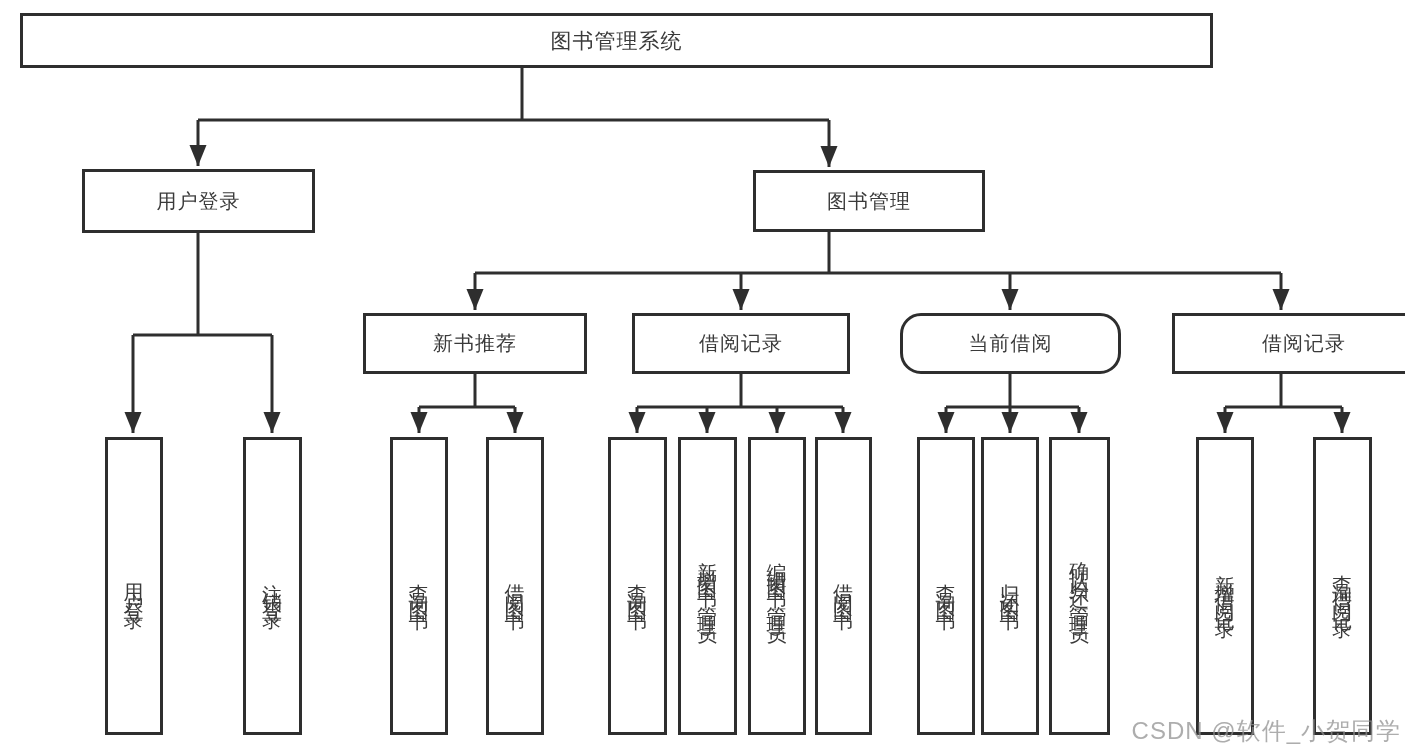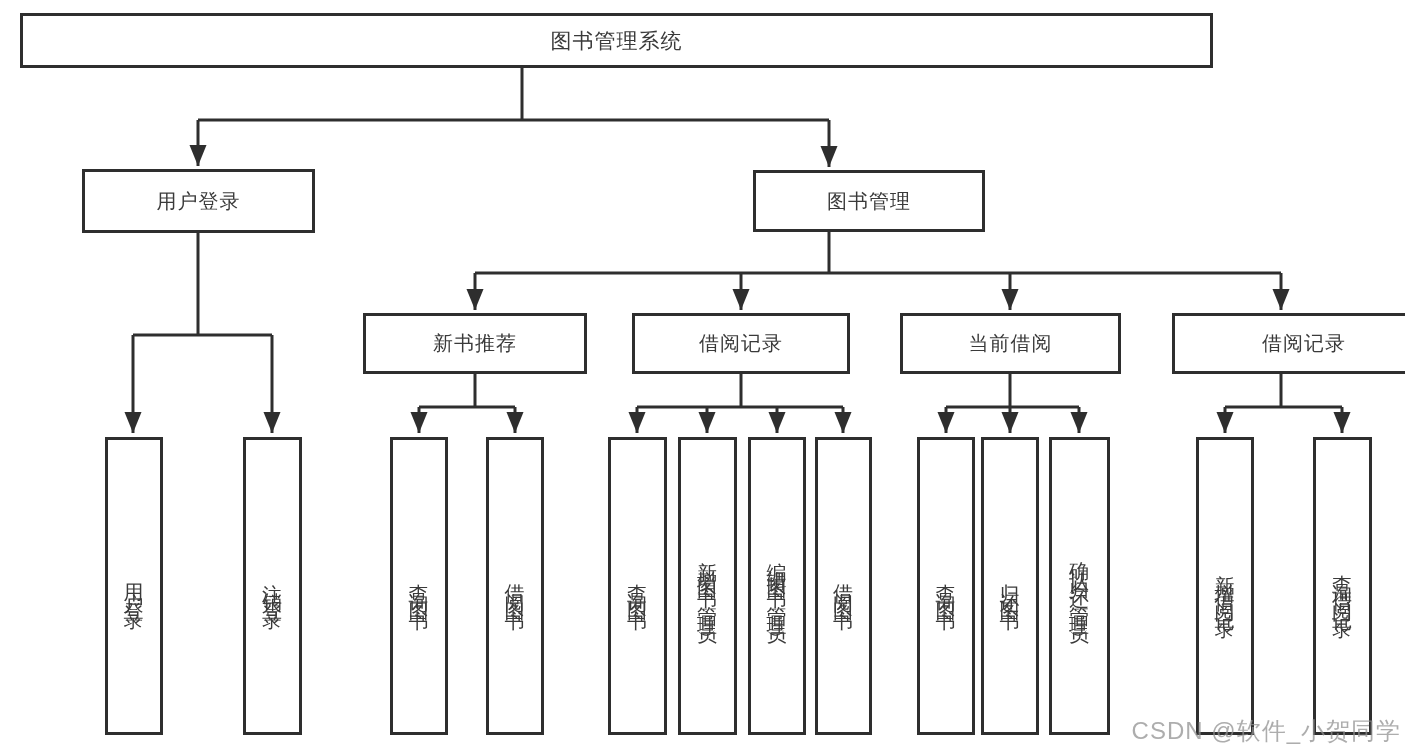--- a/index.html
+++ b/index.html
@@ -101,21 +101,21 @@
   <div class="node" style="left:713px; top:170px; width:232px; height:62px;margin-left:40px;">
     <span>图书管理</span>
   </div>
 
   <div class="node" style="left:363px; top:313px; width:224px; height:61px;">
     <span>新书推荐</span>
   </div>
   <div class="node" style="left:632px; top:313px; width:218px; height:61px;">
     <span>借阅记录</span>
   </div>
-  <div class="node" style="left:900px; top:313px; width:221px; height:61px;">
+  <div class="node" style="left:900px; top:313px; width:221px; height:61px;border-radius:21px;">
     <span>当前借阅</span>
   </div>
   <div class="node" style="left:1172px; top:313px; width:264px; height:61px;">
     <span>借阅记录</span>
   </div>
 
   <div class="node leaf" style="left:105px; top:437px; width:58px; height:298px;">
     <span>用户登录</span>
   </div>
   <div class="node leaf" style="left:243px; top:437px; width:59px; height:298px;">

